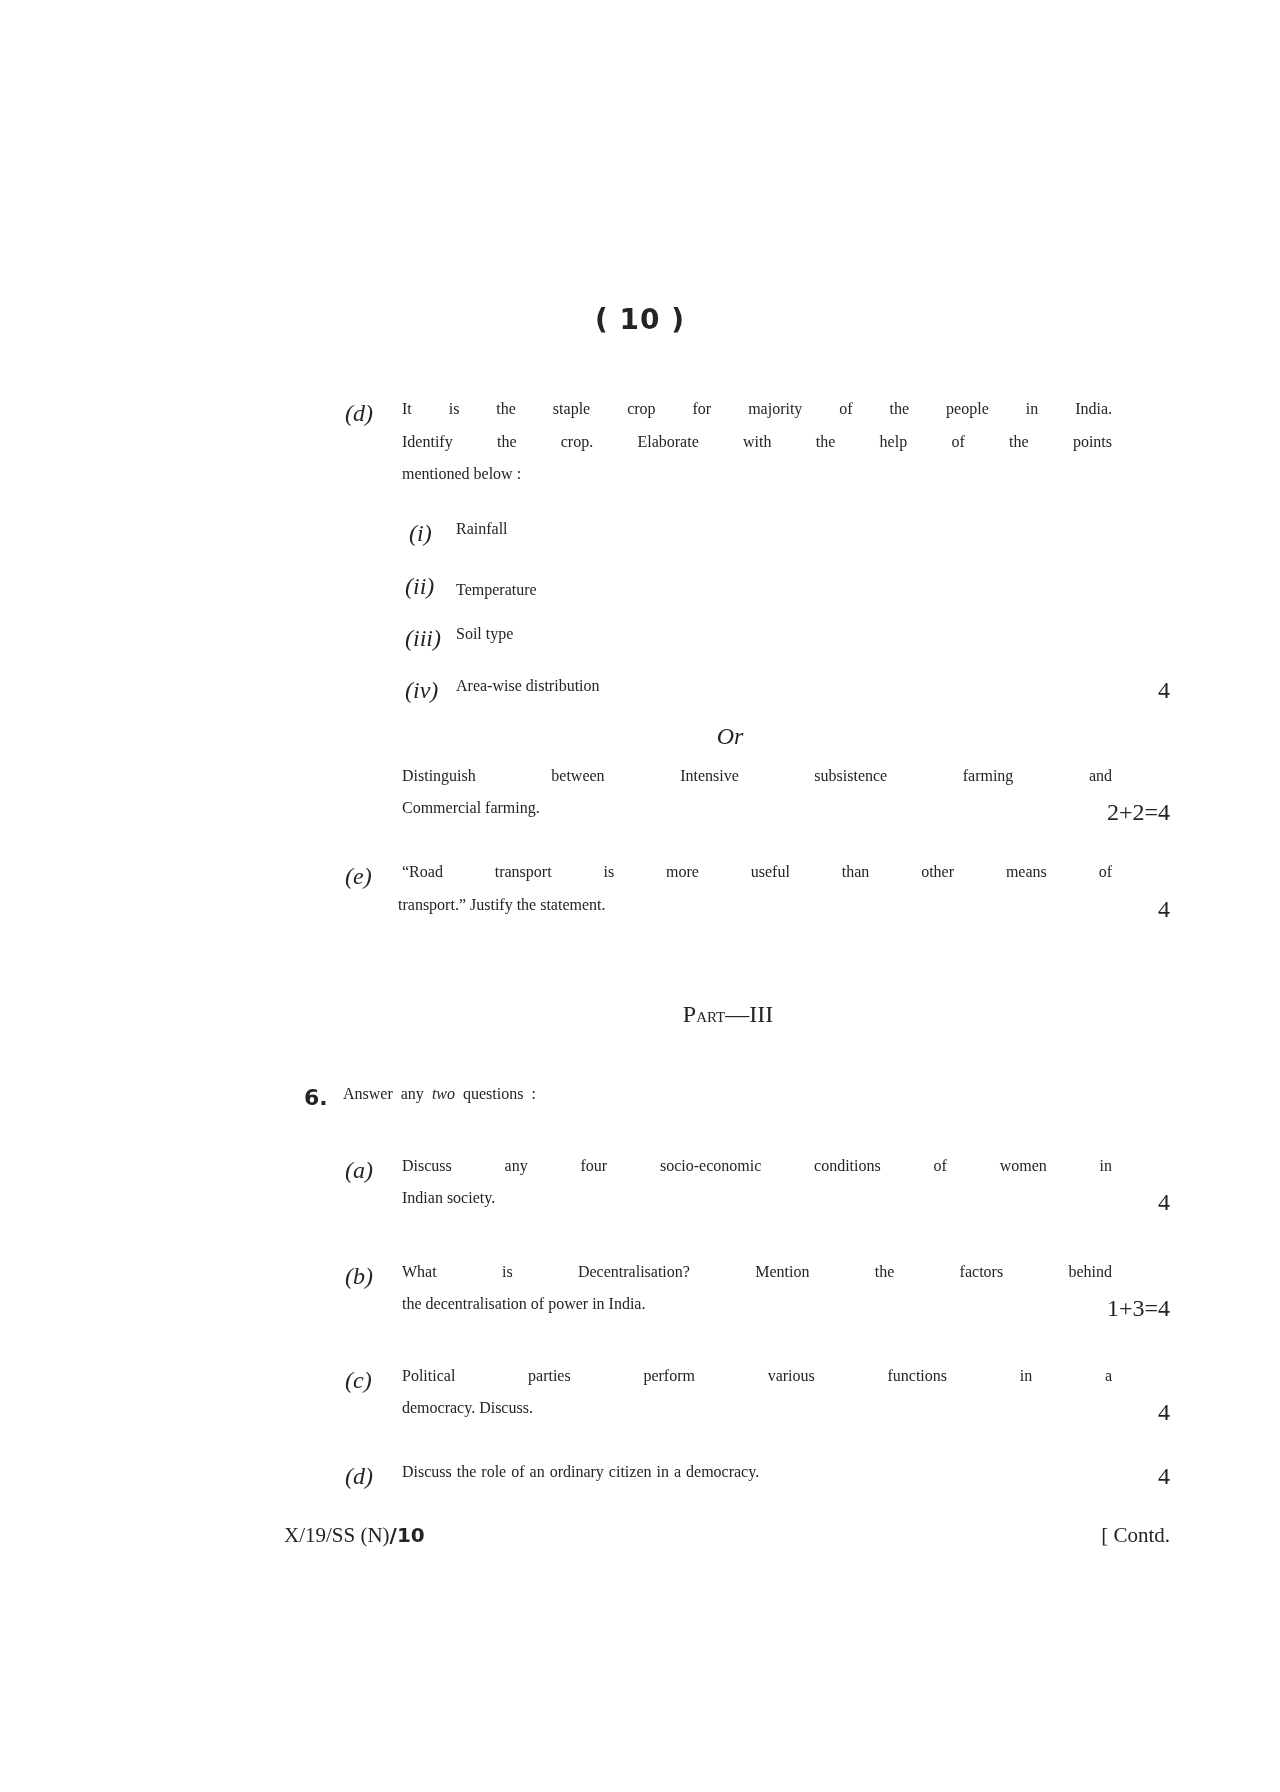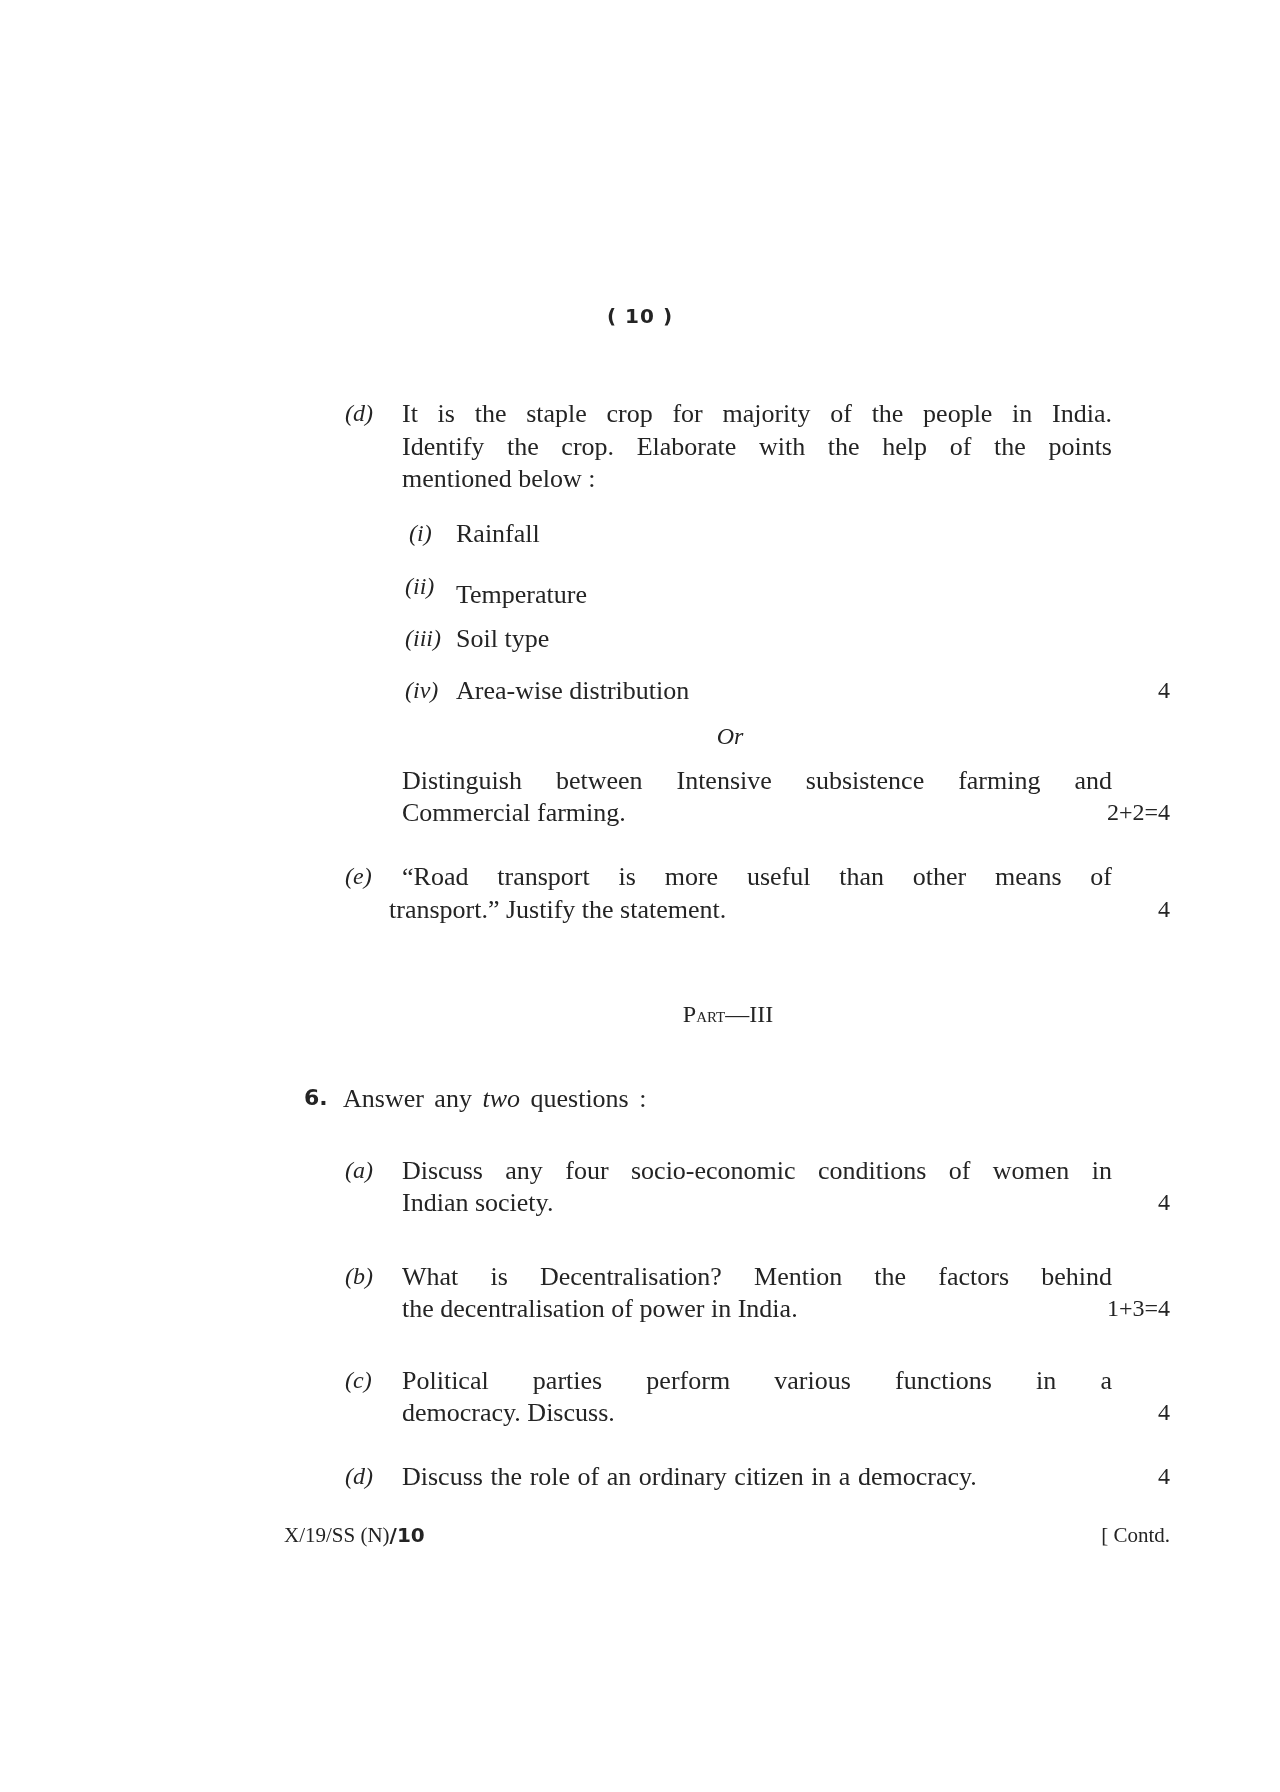--- a/index.html
+++ b/index.html
@@ -1,22 +1,22 @@
 <!DOCTYPE html>
 <html><head>
 <meta charset="utf-8">
 <style>
   html, body { margin: 0; padding: 0; background: #ffffff; }
   body { width: 1280px; height: 1792px; position: relative; overflow: hidden;
          font-family: "Liberation Serif", "DejaVu Serif", serif; color: #242424; }
   .abs { position: absolute; white-space: nowrap; line-height: 1; }
-  .t { font-size: 26px; }
+  .t { font-size: 16px; }
   .lbl { font-style: italic; font-size: 24px; }
   .mark { font-size: 24px; text-align: right; }
-  .page-num { font-family: "DejaVu Sans", sans-serif; font-weight: bold; font-size: 20px; letter-spacing: 1px; }
+  .page-num { font-family: "DejaVu Sans", sans-serif; font-weight: bold; font-size: 28px; letter-spacing: 1px; }
   .qnum { font-family: "DejaVu Sans", sans-serif; font-weight: bold; font-size: 22px; }
   .just { text-align: justify; text-align-last: justify; }
   .part { font-size: 24px; }
   .part .sc { font-size: 15px; }
   .footer { font-size: 21px; }
   .footer b { font-family: "DejaVu Sans", sans-serif; font-weight: bold; font-size: 20px; text-align: center; }
 </style>
 </head>
 <body>
 
@@ -38,21 +38,21 @@
 <div class="abs mark" style="right:110px; top:678px;">4</div>
 
 <div class="abs lbl" style="left:730px; top:724px; transform:translateX(-50%);">Or</div>
 
 <div class="abs t just" style="left:402px; top:768px; width:710px;">Distinguish between Intensive subsistence farming and</div>
 <div class="abs t" style="left:402px; top:800px;">Commercial farming.</div>
 <div class="abs mark" style="right:110px; top:800px;">2+2=4</div>
 
 <div class="abs lbl" style="left:345px; top:864px;">(e)</div>
 <div class="abs t just" style="left:402px; top:864px; width:710px;">“Road transport is more useful than other means of</div>
-<div class="abs t" style="left:389px; top:897px;">transport.” Justify the statement.</div>
+<div class="abs t" style="left:398px; top:897px;">transport.” Justify the statement.</div>
 <div class="abs mark" style="right:110px; top:897px;">4</div>
 
 <div class="abs part" style="left:728px; top:1002px; transform:translateX(-50%);"><span>P</span><span class="sc">ART</span><span>—III</span></div>
 
 <div class="abs qnum" style="left:304px; top:1087px;">6.</div>
 <div class="abs t" style="left:343px; top:1086px; word-spacing:4px;"><span>Answer any</span> <i>two</i> <span>questions :</span></div>
 
 <div class="abs lbl" style="left:345px; top:1158px;">(a)</div>
 <div class="abs t just" style="left:402px; top:1158px; width:710px;">Discuss any four socio-economic conditions of women in</div>
 <div class="abs t" style="left:402px; top:1190px;">Indian society.</div>

